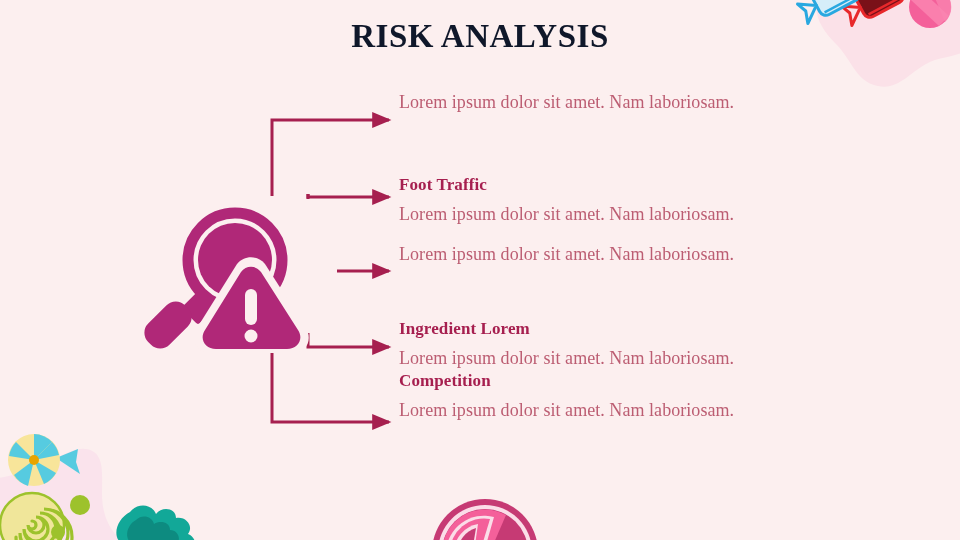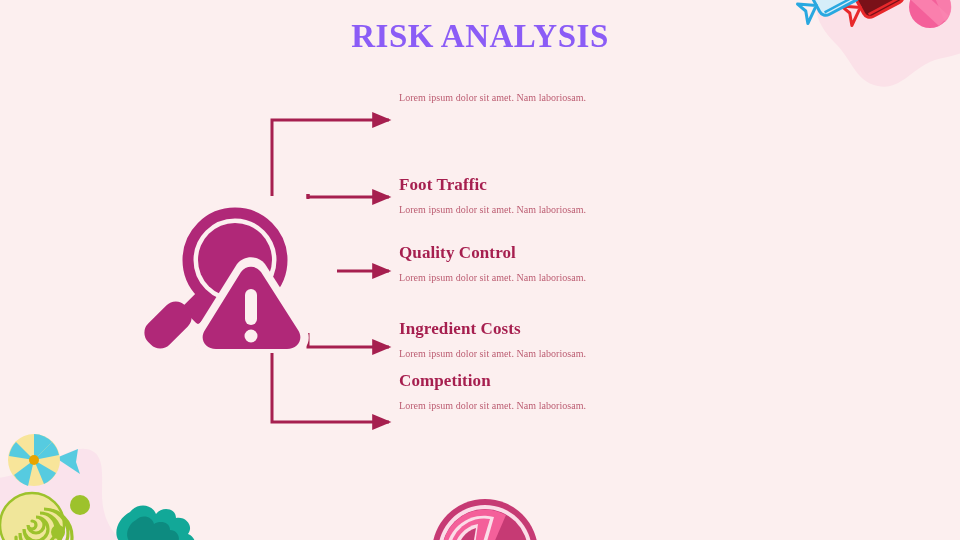--- a/index.html
+++ b/index.html
@@ -35,21 +35,21 @@
   
   .title {
     position: absolute;
     left: 0;
     top: 18px;
     width: 960px;
     text-align: center;
     font-size: 33px;
     font-weight: bold;
     letter-spacing: 0.5px;
-    color: #8b5cf6;
+    color: #0f172a;
     font-family: "Liberation Serif", "DejaVu Serif", serif;
   }
 
   
   .center-icon {
     position: absolute;
     left: 140px;
     top: 200px;
     width: 180px;
     height: 170px;
@@ -72,21 +72,21 @@
   }
   .item-title {
     font-size: 17px;
     font-weight: bold;
     color: #A61F4F;
     line-height: 1.1;
     margin: 0 0 9px 0;
     letter-spacing: 0.1px;
   }
   .item-desc {
-    font-size: 10px;
+    font-size: 18px;
     color: #BC5D72;
     line-height: 1.15;
     margin: 0;
     letter-spacing: 0.05px;
   }
   .item-0 { top: 92px; }
   .item-1 { top: 176px; }
   .item-2 { top: 244px; }
   .item-3 { top: 320px; }
   .item-4 { top: 372px; }
@@ -217,26 +217,25 @@
   <div class="item item-0">
     <p class="item-desc">Lorem ipsum dolor sit amet. Nam laboriosam.</p>
   </div>
 
   <div class="item item-1">
     <p class="item-title">Foot Traffic</p>
     <p class="item-desc">Lorem ipsum dolor sit amet. Nam laboriosam.</p>
   </div>
 
   <div class="item item-2">
-    <p class="item-title">Quality Control</p>
     <p class="item-desc">Lorem ipsum dolor sit amet. Nam laboriosam.</p>
   </div>
 
   <div class="item item-3">
-    <p class="item-title">Ingredient Costs</p>
+    <p class="item-title">Ingredient Lorem</p>
     <p class="item-desc">Lorem ipsum dolor sit amet. Nam laboriosam.</p>
   </div>
 
   <div class="item item-4">
     <p class="item-title">Competition</p>
     <p class="item-desc">Lorem ipsum dolor sit amet. Nam laboriosam.</p>
   </div>
 
 </div>
 

